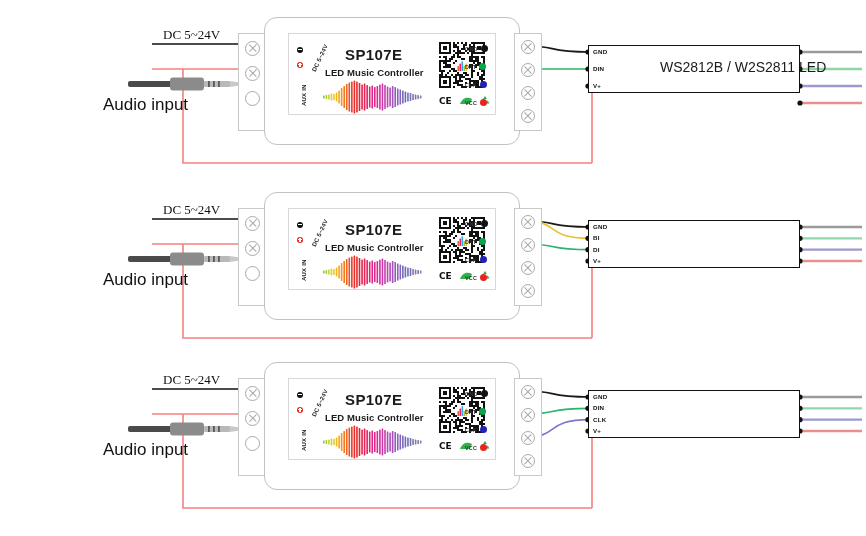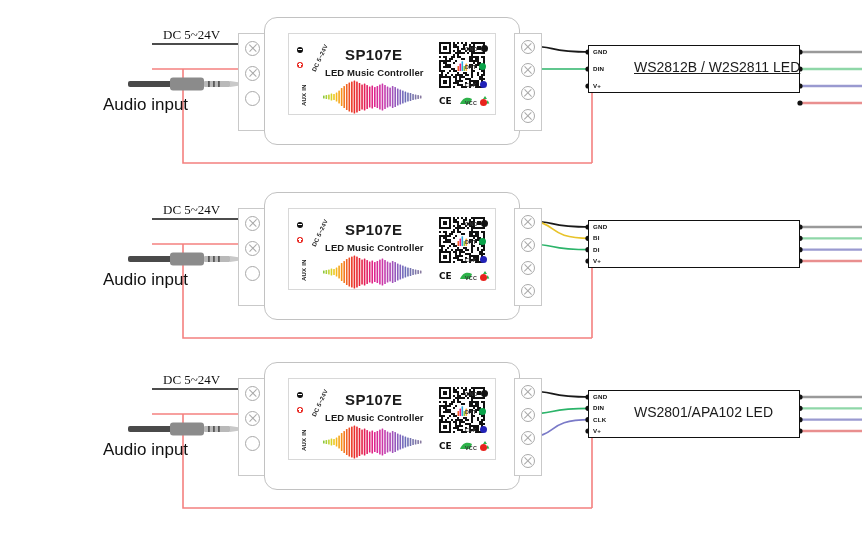--- a/index.html
+++ b/index.html
@@ -404,21 +404,21 @@
       <div class="tblock" style="left: 514px; top: 33px; width: 28px; height: 98px;">
         <div class="screw x" style="left: 6px; top: 6px; width: 14px; height: 14px;"></div>
         <div class="screw x" style="left: 6px; top: 29px; width: 14px; height: 14px;"></div>
         <div class="screw x" style="left: 6px; top: 52px; width: 14px; height: 14px;"></div>
         <div class="screw x" style="left: 6px; top: 75px; width: 14px; height: 14px;"></div>
       </div>
       <div class="ledbox" style="left: 588px; top: 45px; width: 212px; height: 48px;"></div>
       <div class="ledpin" style="left: 593px; top: 48px;">GND</div>
       <div class="ledpin" style="left: 593px; top: 65px;">DIN</div>
       <div class="ledpin" style="left: 593px; top: 82px;">V+</div>
-      <div class="ledname" style="left: 634px; top: 59px; text-decoration: underline;">WS2812B / W2S2811 LED</div>
+      <div class="ledname" style="left: 660px; top: 59px;">WS2812B / W2S2811 LED</div>
     </div>
     <div class="row" style="top: 175px;">
       <svg class="wires" viewBox="0 0 866 176" width="866" height="176">
         <path d="M 152 44 H 242" stroke="#111111" stroke-width="1.6" fill="none"></path>
         <path d="M 152 69 H 242" stroke="#f4807f" stroke-width="1.6" fill="none"></path>
         <path d="M 183 69 V 163 H 592 " stroke="#f4807f" stroke-width="1.6" fill="none"></path>
         <path d="M 592 163 V 86" stroke="#f4807f" stroke-width="1.6" fill="none"></path>
         <path d="M 526 46 C 560 46, 544 52, 590 52" stroke="#1a1a1a" stroke-width="1.7" fill="none" stroke-linecap="round"></path>
         <path d="M 526 46 C 560 46, 544 63.333333333333336, 590 63.333333333333336" stroke="#e8c32a" stroke-width="1.7" fill="none" stroke-linecap="round"></path>
         <path d="M 526 69 C 560 69, 544 74.66666666666667, 590 74.66666666666667" stroke="#2cb46a" stroke-width="1.7" fill="none" stroke-linecap="round"></path>
@@ -1081,15 +1081,14 @@
         <div class="screw x" style="left: 6px; top: 6px; width: 14px; height: 14px;"></div>
         <div class="screw x" style="left: 6px; top: 29px; width: 14px; height: 14px;"></div>
         <div class="screw x" style="left: 6px; top: 52px; width: 14px; height: 14px;"></div>
         <div class="screw x" style="left: 6px; top: 75px; width: 14px; height: 14px;"></div>
       </div>
       <div class="ledbox" style="left: 588px; top: 45px; width: 212px; height: 48px;"></div>
       <div class="ledpin" style="left: 593px; top: 48px;">GND</div>
       <div class="ledpin" style="left: 593px; top: 59.3333px;">DIN</div>
       <div class="ledpin" style="left: 593px; top: 70.6667px;">CLK</div>
       <div class="ledpin" style="left: 593px; top: 82px;">V+</div>
-      <div class="ledname" style="left: 634px; top: 59px;">WS2801/APA102  LED</div>
     </div>
   </div>
 
 </body></html>

